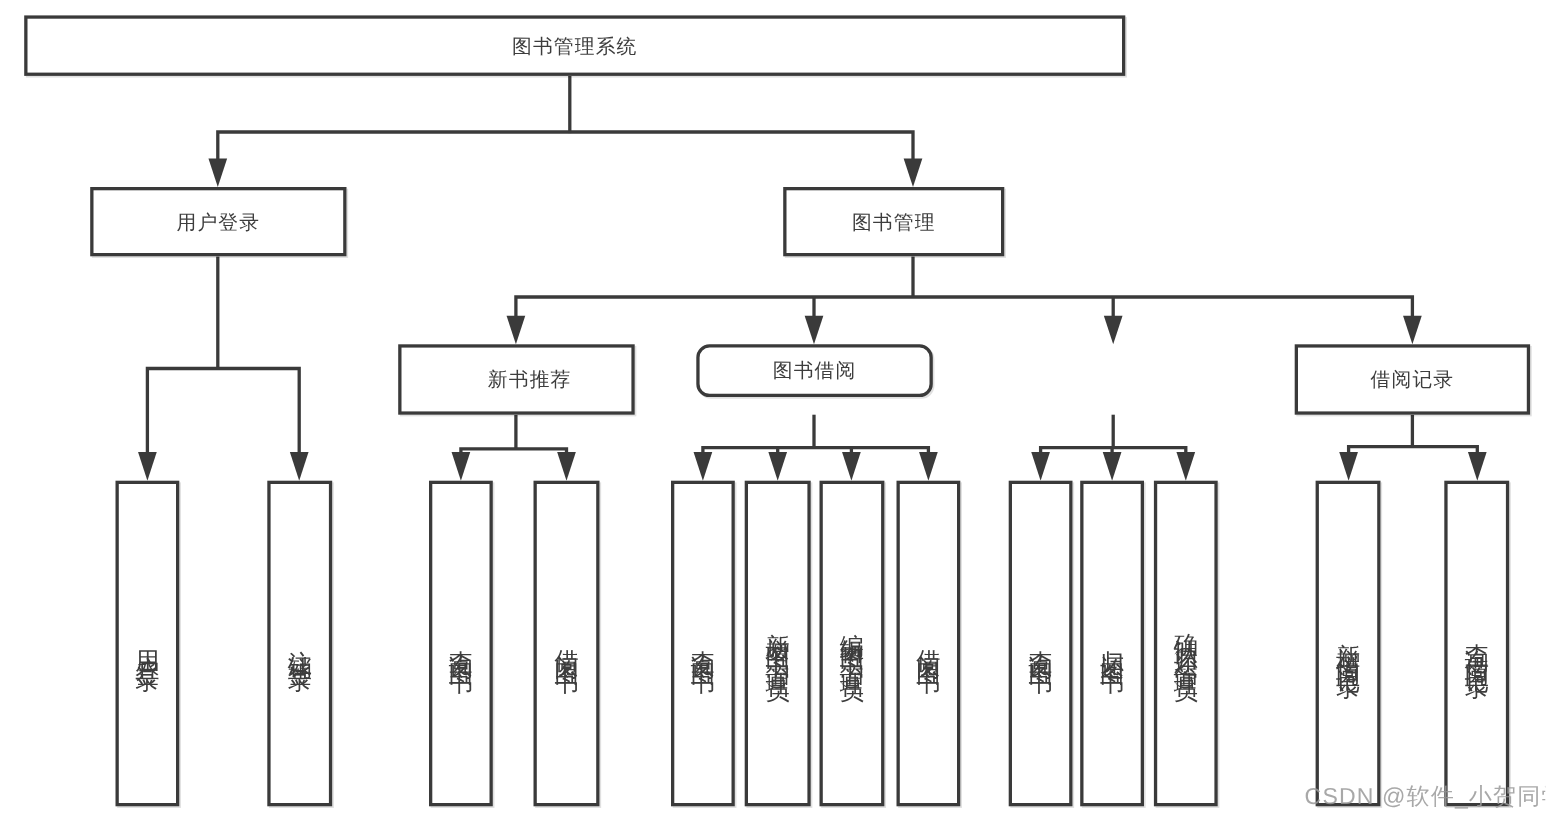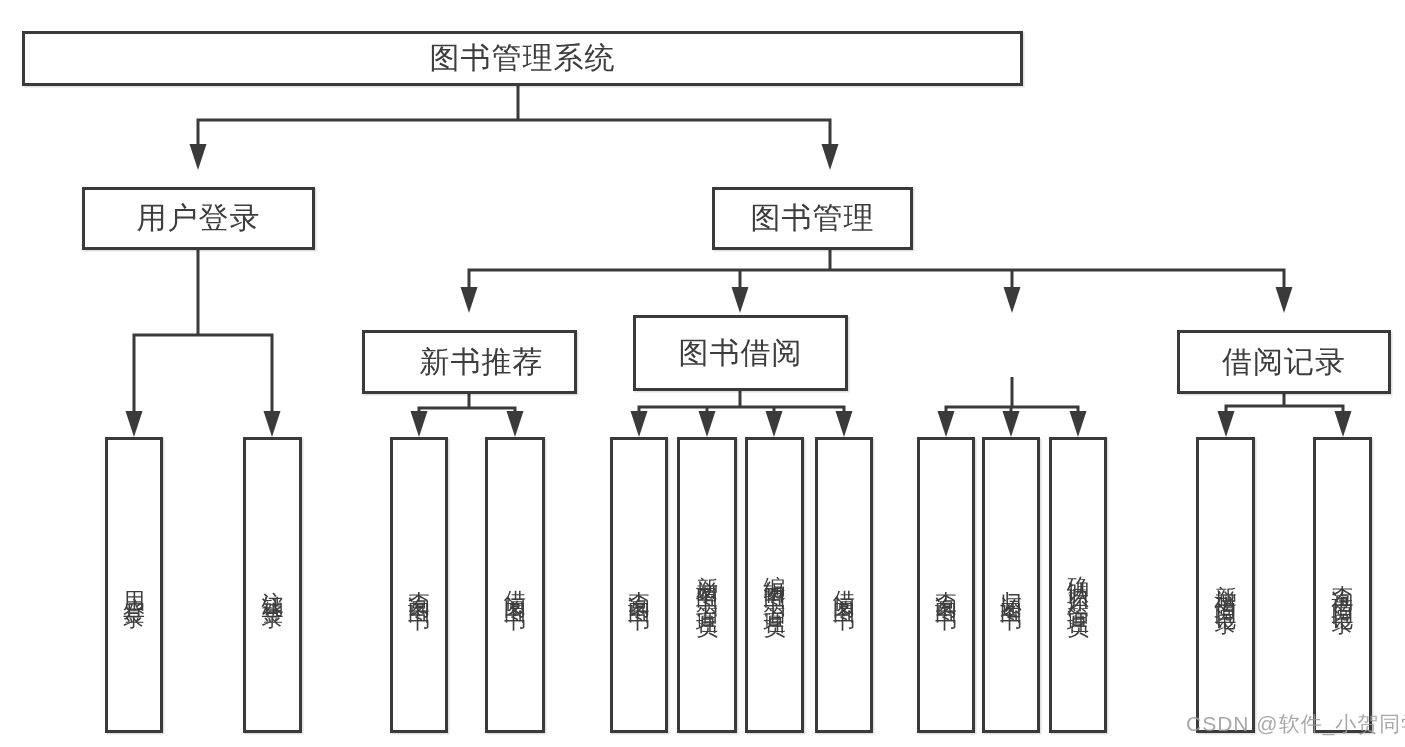--- a/index.html
+++ b/index.html
@@ -22,21 +22,21 @@
   .box,.vbox{
     position:absolute;
     box-sizing:border-box;
     background:#fff;
     border:3px solid var(--line);
     box-shadow:1.5px 1.5px 0 rgba(0,0,0,0.12);
     display:flex;align-items:center;justify-content:center;
     color:var(--text);
     z-index:1;
   }
-  .box{font-size:30px;letter-spacing:1px;white-space:nowrap;margin-top:17px;}
+  .box{font-size:18px;letter-spacing:1px;white-space:nowrap;}
   .vbox{
     writing-mode:vertical-rl;
     text-orientation:mixed;
     font-size:22px;
     letter-spacing:6px;
     line-height:1;
   }
   #watermark{
     position:absolute;
     left:1186px;top:710px;
@@ -101,21 +101,21 @@
     <path class="arrowhead" d="M1217.5 411 L1234.5 411 L1226 437 Z"></path>
     <path class="arrowhead" d="M1334.5 411 L1351.5 411 L1343 437 Z"></path>
   </svg>
 
   <div class="box" style="left:22px;top:14px;width:1001px;height:55px;">图书管理系统</div>
 
   <div class="box" style="left:82px;top:170px;width:233px;height:63px;">用户登录</div>
   <div class="box" style="left:712px;top:170px;width:201px;height:63px;">图书管理</div>
 
   <div class="box" style="left:362px;top:313px;width:215px;height:64px;padding-left:24px;">新书推荐</div>
-  <div class="box" style="left:633px;top:298px;width:215px;height:76px;">图书借阅</div>
+  <div class="box" style="left:633px;top:313px;width:215px;height:48px;border-radius:12px;">图书借阅</div>
   <div class="box" style="left:1177px;top:313px;width:214px;height:64px;">借阅记录</div>
 
   <div class="vbox" style="left:105px;top:437px;width:58px;height:296px;">用户登录</div>
   <div class="vbox" style="left:243px;top:437px;width:59px;height:296px;">注销登录</div>
 
   <div class="vbox" style="left:390px;top:437px;width:58px;height:296px;">查询图书</div>
   <div class="vbox" style="left:485px;top:437px;width:60px;height:296px;">借阅图书</div>
 
   <div class="vbox" style="left:610px;top:437px;width:58px;height:296px;">查询图书</div>
   <div class="vbox" style="left:677px;top:437px;width:60px;height:296px;">新增图书（管理员）</div>

